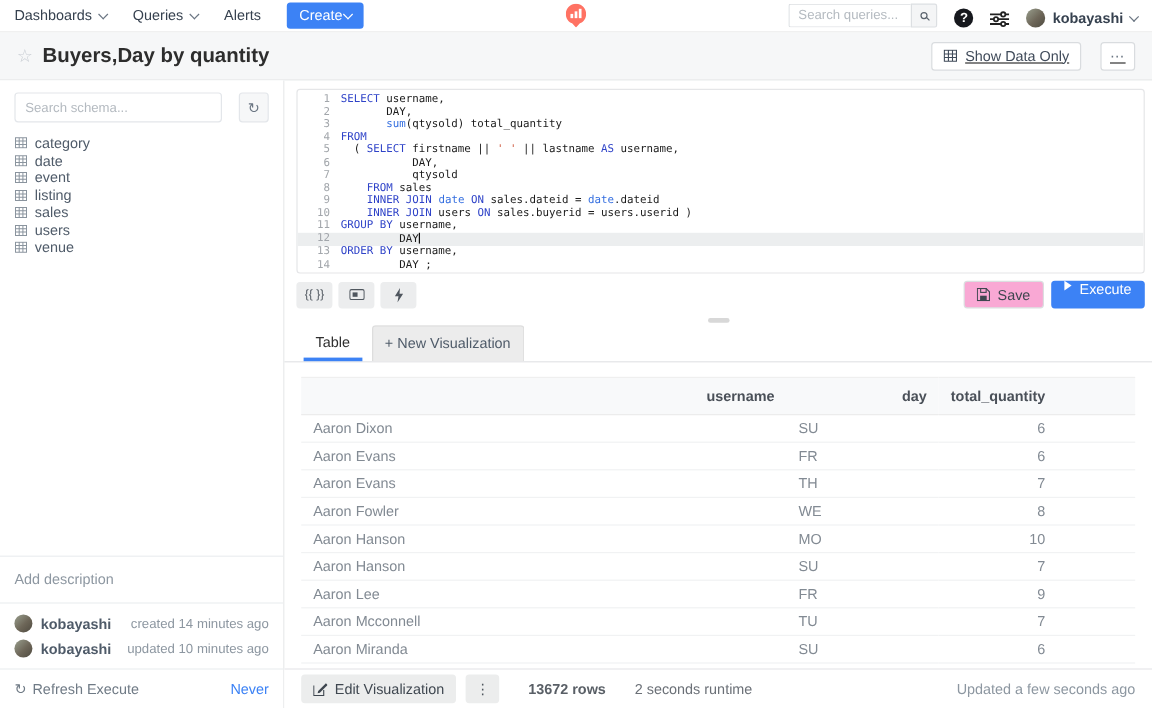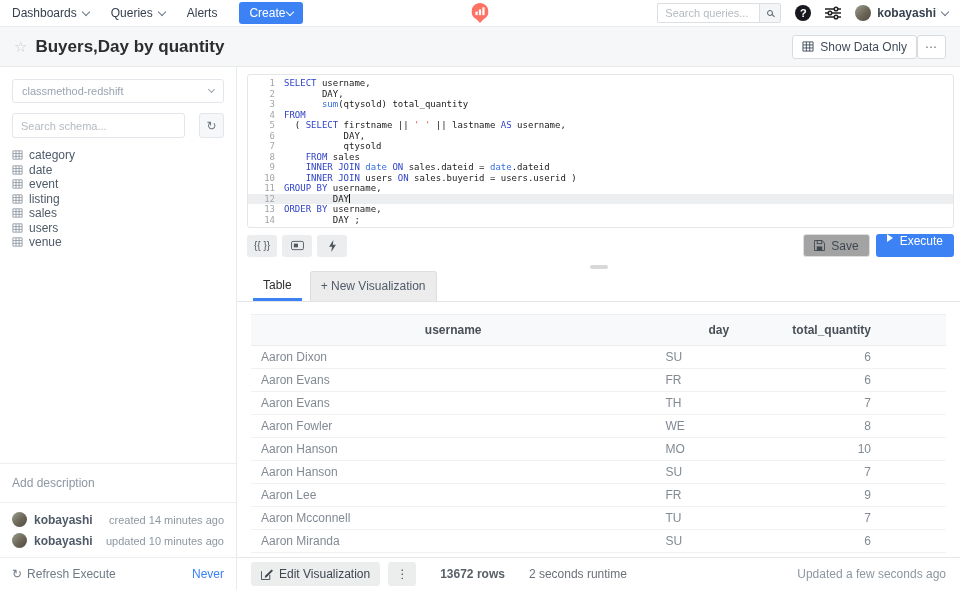--- a/index.html
+++ b/index.html
@@ -5,37 +5,37 @@
   * { margin:0; padding:0; box-sizing:border-box; }
   html,body { width:960px; height:590px; overflow:hidden; font-family:"Liberation Sans", sans-serif; background:#fff; color:#333; }
 
   
   .topnav { height:27px; display:flex; align-items:center; padding:0 12px; background:#fff; border-bottom:1px solid #ededed; position:relative; }
   .nav-item { display:flex; align-items:center; gap:6px; font-size:12px; font-weight:400; color:#36414f; margin-right:22px; cursor:pointer; }
   .chev { width:6px; height:6px; border-right:1.5px solid #6b7683; border-bottom:1.5px solid #6b7683; transform:rotate(45deg); margin-top:-3px; }
   .btn-create { background:var(--accent); color:#fff; font-size:12px; font-weight:500; border:none; border-radius:3px; padding:4px 10px; display:flex; align-items:center; gap:2px; cursor:pointer; }
   .btn-create .chev { border-color:#fff; }
   .logo-wrap { position:absolute; left:50%; top:3px; transform:translateX(-50%); }
-  .nav-right { margin-left:auto; display:flex; align-items:center; gap:14px; }
+  .nav-right { margin-left:auto; display:flex; align-items:flex-end; gap:14px; }
   .searchbox { display:flex; align-items:center; }
   .searchbox input { width:102px; height:20px; border:1px solid #dcdfe2; border-right:none; border-radius:2px 0 0 2px; font-size:11px; padding:0 7px; color:#555; outline:none; font-family:"Liberation Sans", sans-serif; }
   .searchbox input::placeholder { color:#b4bac0; }
   .searchbox button { width:22px; height:20px; border:1px solid #dcdfe2; background:#f4f5f6; border-radius:0 2px 2px 0; display:flex; align-items:center; justify-content:center; cursor:pointer; }
   .mag { width:6px; height:6px; border:1.3px solid #5a636d; border-radius:50%; position:relative; }
   .mag::after { content:''; position:absolute; width:4px; height:1.3px; background:#5a636d; transform:rotate(45deg); right:-3px; bottom:-1px; }
   .help-icon { width:16px; height:16px; border-radius:50%; background:#16181d; color:#fff; font-size:11px; font-weight:bold; display:flex; align-items:center; justify-content:center; cursor:pointer; }
   .user-chip { display:flex; align-items:center; gap:6px; cursor:pointer; }
   .avatar { width:16px; height:16px; border-radius:50%; background:linear-gradient(135deg,#9aa08f 0%,#6d6658 55%,#4e4a40 100%); }
   .user-name { font-size:12px; font-weight:600; color:#36414f; }
 
   
   .titlebar { height:40px; background:#f6f7f8; border-bottom:1px solid #e9eaec; display:flex; align-items:center; padding:0 14px; }
   .star { color:#c9ced4; font-size:15px; margin-right:8px; cursor:pointer; }
   .page-title { font-size:17px; font-weight:600; color:#2d2d2d; }
-  .titlebar-right { margin-left:auto; display:flex; gap:0; }
+  .titlebar-right { margin-left:auto; display:flex; gap:16px;text-decoration:underline; }
   .btn-light { background:#fff; border:1px solid #d9dcdf; border-radius:3px; font-size:12px; color:#404b5a; padding:4px 9px; display:flex; align-items:center; gap:6px; cursor:pointer; font-family:"Liberation Sans", sans-serif; }
   .btn-more { padding:4px 7px; color:#6b7683; letter-spacing:1px; }
 
   
   .content { display:flex; height:523px; }
   .sidebar { width:237px; border-right:1px solid #e9eaec; display:flex; flex-direction:column; background:#fff; }
   .main { flex:1; display:flex; flex-direction:column; min-width:0; }
 
   
   .ds-select { margin:12px 12px 0; height:24px; border:1px solid #e3e6ea; border-radius:3px; display:flex; align-items:center; padding:0 9px; font-size:11px; color:#9aa4b0; cursor:pointer; }
@@ -66,36 +66,36 @@
   .gutter { width:36px; text-align:right; padding-right:9px; color:#a2a6ab; flex:none; user-select:none; }
   .code { white-space:pre; flex:1; color:#1b1b1b; }
   .tok-kw { color:var(--kw); }
   .tok-bi { color:var(--builtin); }
   .tok-str { color:var(--str); }
   .cursor { display:inline-block; width:1px; height:9px; background:#111; vertical-align:-1px; }
 
   .editor-toolbar { display:flex; align-items:center; gap:5px; padding:6px 6px 6px 10px; }
   .tbtn { height:22px; min-width:30px; background:#ecedee; border:none; border-radius:3px; color:#4f565e; font-size:10px; display:flex; align-items:center; justify-content:center; cursor:pointer; padding:0 7px; font-family:"Liberation Sans", sans-serif; }
   .toolbar-right { margin-left:auto; display:flex; gap:6px; }
-  .btn-save { height:23px; background:#a3a3a3; border:1px solid #dcdee0; border-radius:3px; font-size:12px; color:#3f4750; display:flex; align-items:center; gap:6px; padding:0 10px; cursor:pointer; font-family:"Liberation Sans", sans-serif; }
+  .btn-save { height:23px; background:#f9a8d4; border:1px solid #dcdee0; border-radius:3px; font-size:12px; color:#3f4750; display:flex; align-items:center; gap:6px; padding:0 10px; cursor:pointer; font-family:"Liberation Sans", sans-serif; }
   .btn-exec { height:23px; background:var(--accent); border:none; border-radius:3px; font-size:12px; color:#fff; display:flex; align-items:flex-start; gap:7px; padding:0 11px; cursor:pointer; font-family:"Liberation Sans", sans-serif; }
   .play { width:0; height:0; border-left:6px solid #fff; border-top:4px solid transparent; border-bottom:4px solid transparent; }
 
   .splitter { position:relative; height:9px; }
   .splitter .handle { position:absolute; left:50%; top:2px; transform:translateX(-50%); width:18px; height:4px; background:#d8d8d8; border-radius:2px; cursor:row-resize; }
 
   
   .tabs { display:flex; align-items:flex-end; gap:8px; padding:0 0 0 16px; border-bottom:1px solid #e3e4e6; height:30px; }
   .tab-active { font-size:12px; font-weight:500; color:#2f2f2f; padding:7px 10px 6px; border-bottom:3px solid var(--accent); cursor:pointer; }
   .tab-new { font-size:12px; color:#4f5b69; background:#ececec; border:1px solid #dddddd; border-bottom:none; border-radius:3px 3px 0 0; padding:7px 10px 8px; cursor:pointer; }
 
   
   .results { flex:1; overflow:hidden; padding:12px 14px 0; }
   table { width:100%; border-collapse:collapse; }
-  th { text-align:center; font-size:12px; font-weight:600; color:#4a5058; background:#f8f9fa; padding:8px 10px; border-top:1px solid #efefef; border-bottom:1px solid #ececec; }
+  th { text-align:right; font-size:12px; font-weight:600; color:#4a5058; background:#f8f9fa; padding:8px 10px; border-top:1px solid #efefef; border-bottom:1px solid #ececec; }
   td { font-size:12px; color:#828a93; padding:4px 10px; border-bottom:1px solid #f1f2f3; height:21px; }
   .col-user { width:61%; }
   .col-day { width:19%; }
   .col-qty { width:20%; text-align:right; padding-right:75px; }
 
   
   .results-footer { border-top:1px solid #e6e7e9; height:33px; display:flex; align-items:center; gap:8px; padding:16px 14px; background:#fff; }
   .btn-editviz { background:#eceded; border:none; border-radius:3px; font-size:12px; color:#3f4750; display:flex; align-items:center; gap:6px; padding:5px 10px; cursor:pointer; font-family:"Liberation Sans", sans-serif; }
   .btn-kebab { background:#eceded; border:none; border-radius:3px; color:#4f565e; font-size:12px; padding:5px 8px; cursor:pointer; }
   .footer-stats { font-size:12px; color:#6b7077; margin-left:16px; }
@@ -171,24 +171,20 @@
       </svg>
       <span>Show Data Only</span>
     </button>
     <button class="btn-light btn-more">⋯</button>
   </div>
 </div>
 
 <div class="content">
 
   <aside class="sidebar">
-    <div class="ds-select">
-      <span>classmethod-redshift</span>
-      <span class="chev"></span>
-    </div>
     <div class="schema-search">
       <input type="text" placeholder="Search schema..." style="">
       <button class="schema-refresh">
         <span>↻</span>
       </button>
     </div>
     <div class="schema-list">
 
     <div class="schema-item">
         <svg width="11" height="10" viewBox="0 0 12 12">

